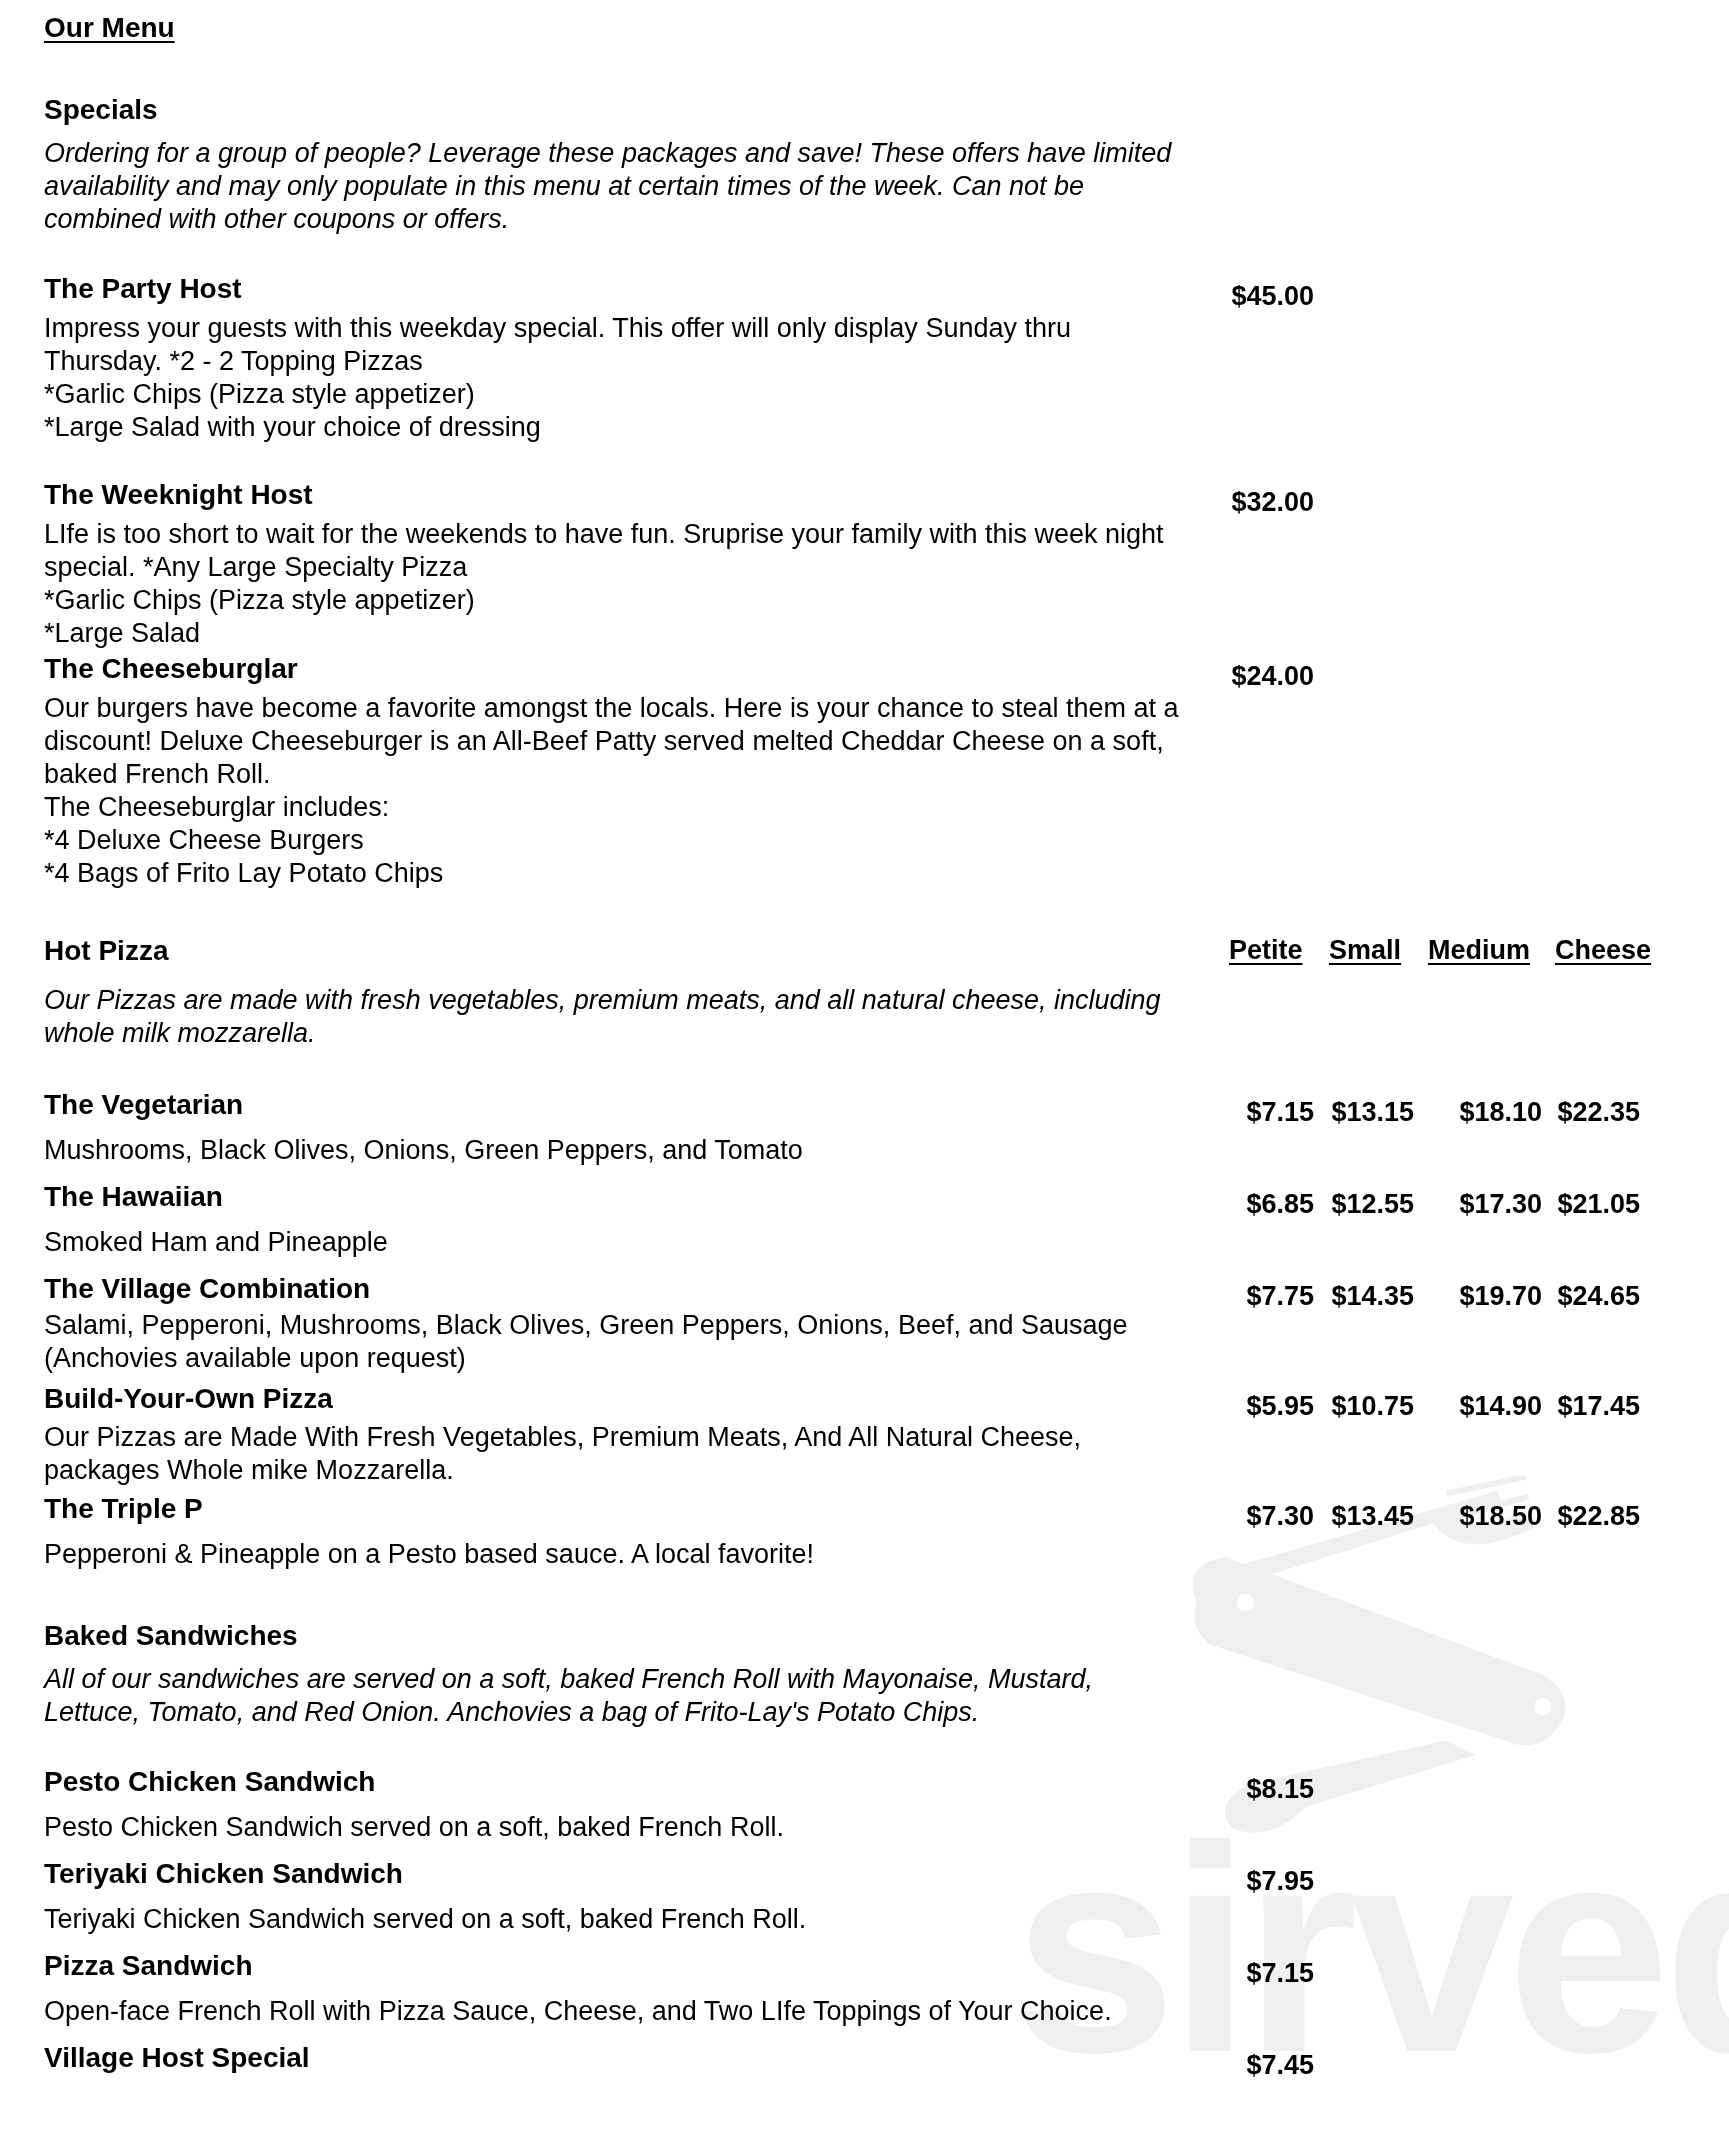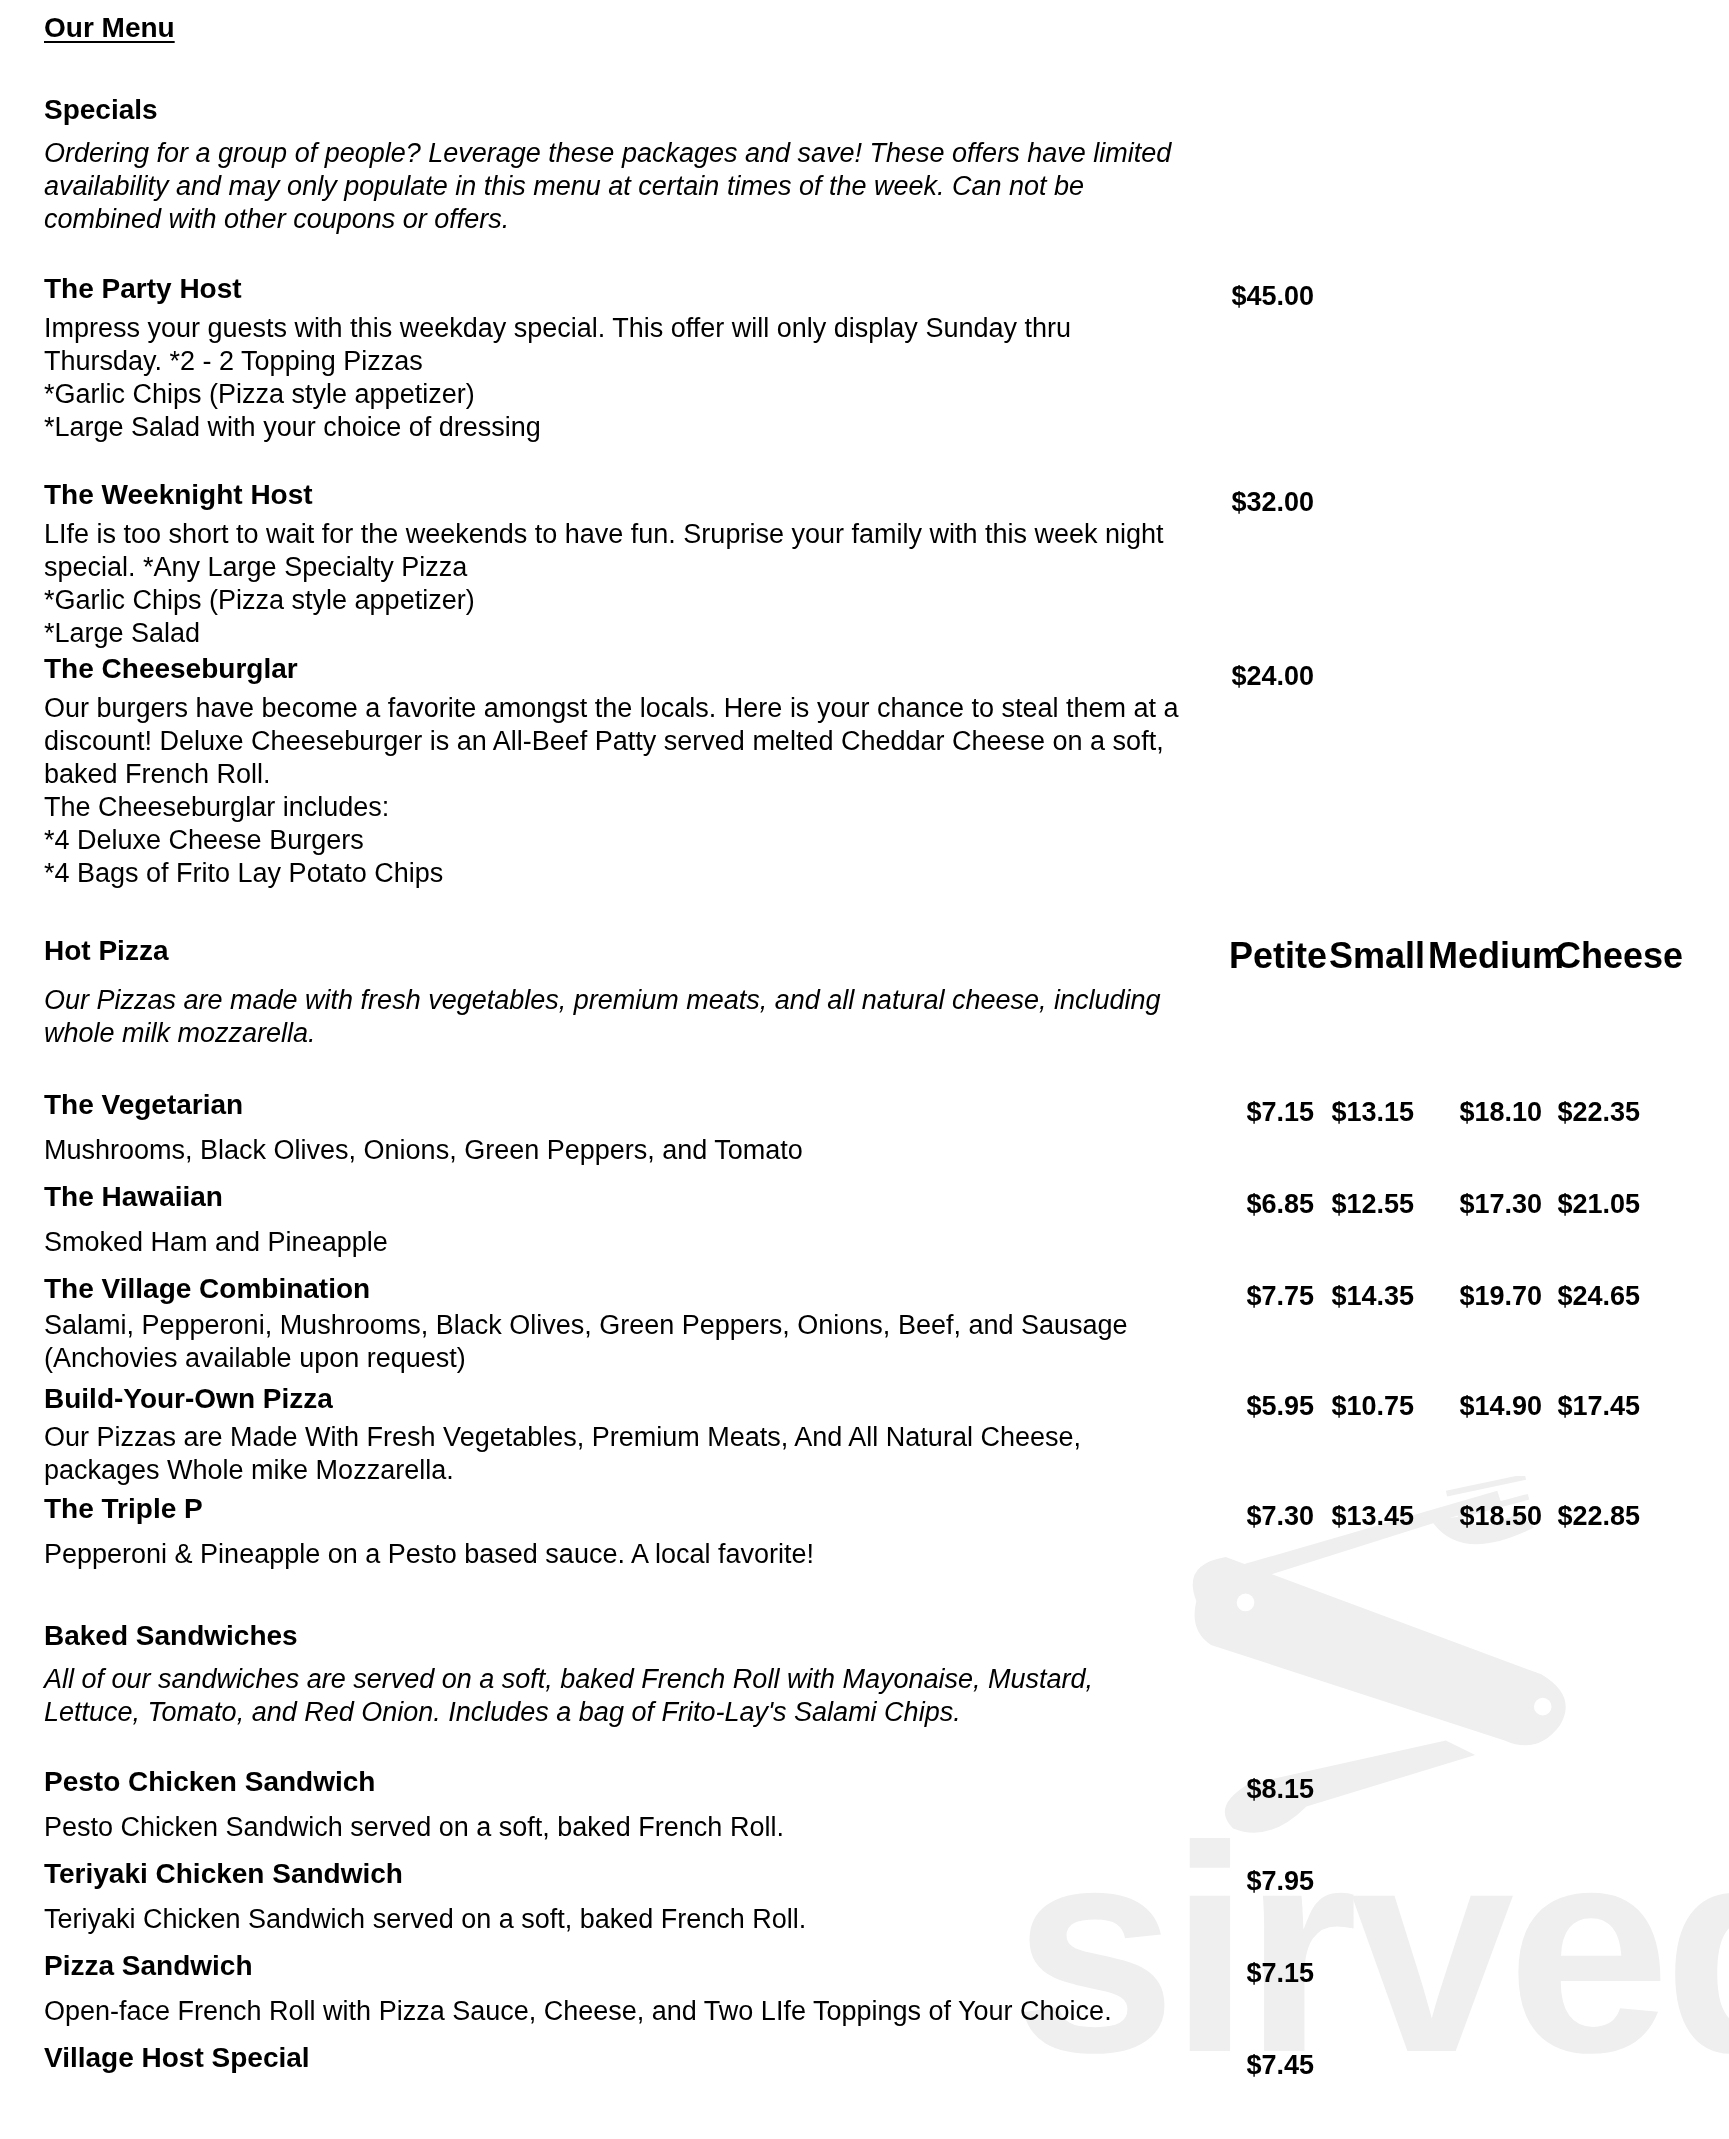--- a/index.html
+++ b/index.html
@@ -4,21 +4,21 @@
 <style>
   html, body { margin:0; padding:0; background:#ffffff; }
   body { width:1730px; height:2140px; position:relative; overflow:hidden;
          font-family:"Liberation Sans", sans-serif; color:#000; }
   .abs { position:absolute; white-space:nowrap; }
   .title { font-size:28px; font-weight:bold; text-decoration:underline; text-underline-offset:3.7px; text-decoration-thickness:2.2px; }
   .h { font-size:28px; font-weight:bold; }
   .t { font-size:27px; line-height:33px; }
   .it { font-style:italic; }
   .price { font-size:27px; font-weight:bold; text-align:right;margin-top:8px; }
-  .colh { font-size:36px; font-weight:bold; text-underline-offset:4.4px; text-decoration-thickness:2.2px; }
+  .colh { font-size:27px; font-weight:bold; text-decoration:underline; text-underline-offset:4.4px; text-decoration-thickness:2.2px; }
   .wm { position:absolute; z-index:0; }
   .layer { position:relative; z-index:1; }
 </style>
 </head>
 <body>
 
 <svg class="wm" style="left:1167px;top:1476px;" width="455" height="382" viewBox="0 0 620 520">
   <g fill="#efefef">
     <path d="M70 130 L450 20 L455 35 L90 150 Z"></path>
     <path d="M360 60 Q400 120 500 70 L480 50 Q420 80 400 55 Z"></path>
@@ -118,21 +118,21 @@
   <div class="abs h" style="left:44px;top:1493px;">The Triple P</div>
   <div class="abs price" style="right:416px;top:1493px;">$7.30</div>
   <div class="abs price" style="right:316px;top:1493px;">$13.45</div>
   <div class="abs price" style="right:188px;top:1493px;">$18.50</div>
   <div class="abs price" style="right:90px;top:1493px;">$22.85</div>
   <div class="abs t" style="left:44px;top:1538px;">Pepperoni &amp; Pineapple on a Pesto based sauce. A local favorite!</div>
 
   <div class="abs h" style="left:44px;top:1620px;">Baked Sandwiches</div>
   <div class="abs t it" style="left:44px;top:1663px;">
     <div>All of our sandwiches are served on a soft, baked French Roll with Mayonaise, Mustard,</div>
-    <div>Lettuce, Tomato, and Red Onion. Includes a bag of Frito-Lay's Salami Chips.</div>
+    <div>Lettuce, Tomato, and Red Onion. Anchovies a bag of Frito-Lay's Potato Chips.</div>
   </div>
 
   <div class="abs h" style="left:44px;top:1766px;">Pesto Chicken Sandwich</div>
   <div class="abs price" style="right:416px;top:1766px;">$8.15</div>
   <div class="abs t" style="left:44px;top:1811px;">Pesto Chicken Sandwich served on a soft, baked French Roll.</div>
 
   <div class="abs h" style="left:44px;top:1858px;">Teriyaki Chicken Sandwich</div>
   <div class="abs price" style="right:416px;top:1858px;">$7.95</div>
   <div class="abs t" style="left:44px;top:1903px;">Teriyaki Chicken Sandwich served on a soft, baked French Roll.</div>
 

